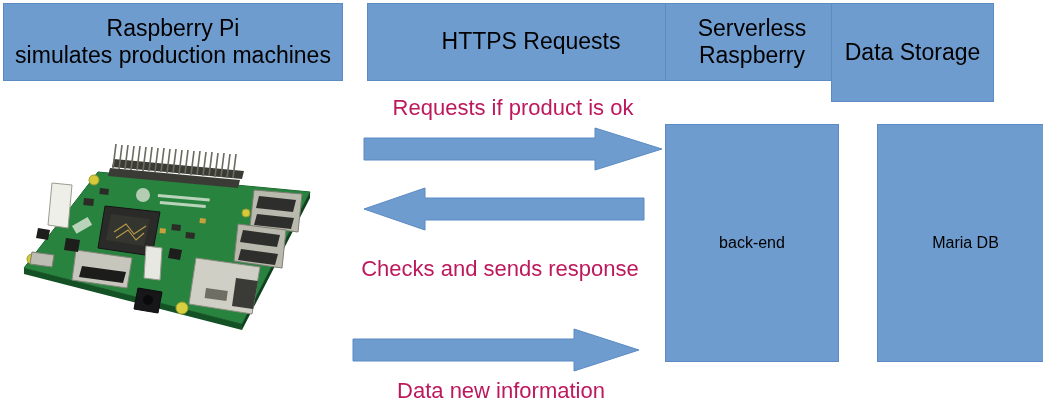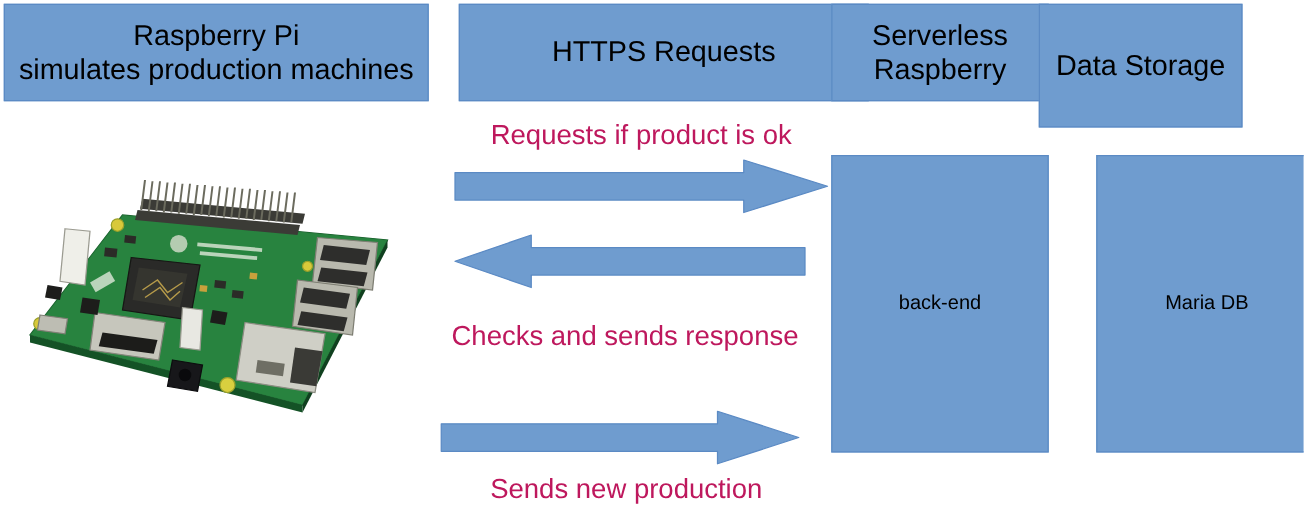--- a/index.html
+++ b/index.html
@@ -196,15 +196,15 @@
   <svg class="arrow-svg" style="left:363px; top:186px;" width="282" height="46" viewBox="0 0 282 46">
     <polygon points="281,12 62,12 62,2 1,23 62,44 62,34 281,34" fill="#6f9ccf" stroke="#5b8ac4" stroke-width="1" stroke-linejoin="round"></polygon>
   </svg>
 
   <div class="arrow-label" style="left:345px; top:256px; width:310px;">Checks and sends response</div>
 
   <svg class="arrow-svg" style="left:352px; top:327px;" width="288" height="46" viewBox="0 0 288 46">
     <polygon points="1,12 222,12 222,2 287,23 222,44 222,34 1,34" fill="#6f9ccf" stroke="#5b8ac4" stroke-width="1" stroke-linejoin="round"></polygon>
   </svg>
 
-  <div class="arrow-label" style="left:355px; top:378px; width:292px;">Sends new production</div>
+  <div class="arrow-label" style="left:355px; top:378px; width:292px;">Data new information</div>
 
 </div>
 
 </body></html>

